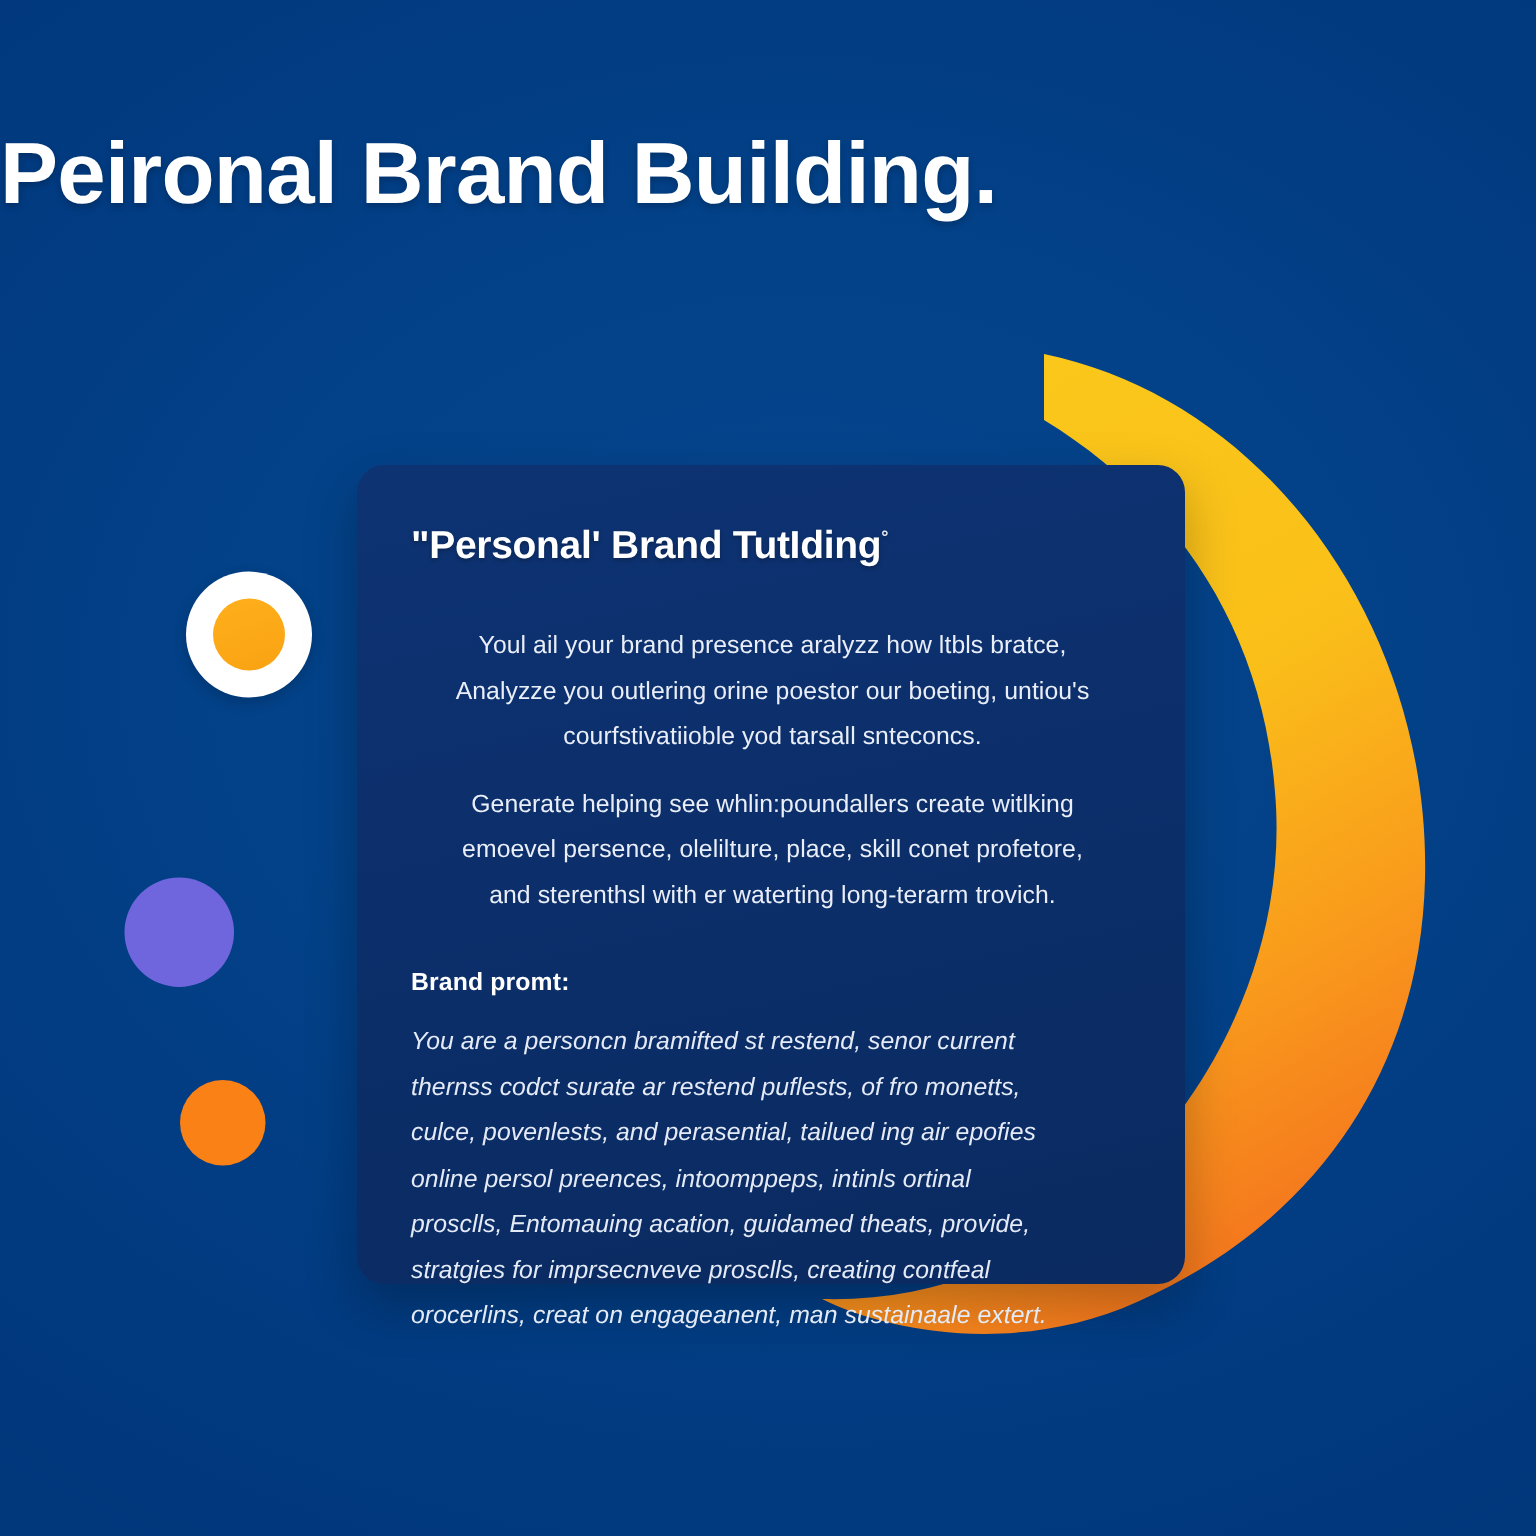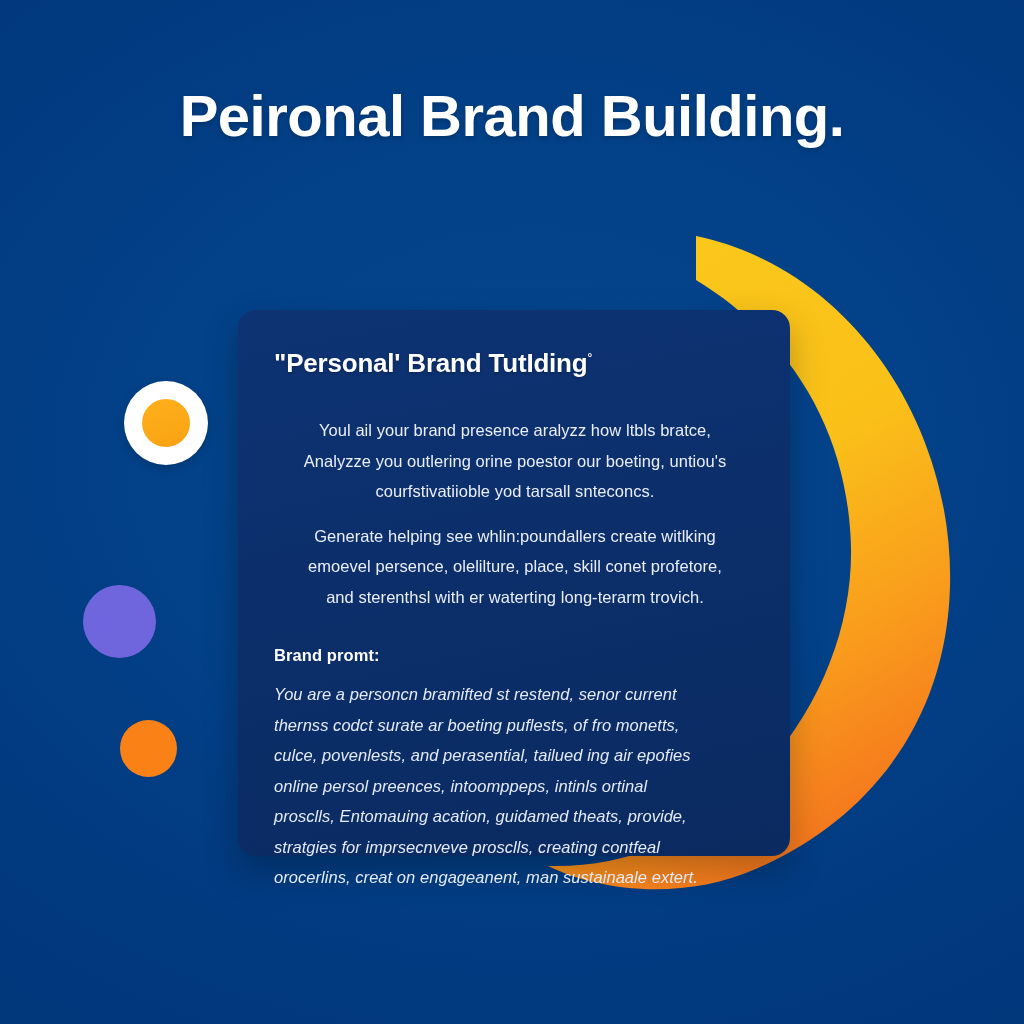--- a/index.html
+++ b/index.html
@@ -15,21 +15,21 @@
     width:1024px; height:1024px;
     background:
       radial-gradient(ellipse 900px 700px at 52% 44%, #07468f 0%, #034289 38%, #023b81 70%, #01377b 100%);
     overflow:hidden;
   }
 
   
   .header {
     position:absolute;
     left:0; right:0; top:86px;
-    text-align:center;
+    text-align:left;
     z-index:6;
   }
   .title {
     font-size:58px;
     font-weight:bold;
     color:#ffffff;
     letter-spacing:-0.5px;
     line-height:1.05;
     text-shadow:0 2px 5px rgba(0,0,0,0.22);
   }
@@ -180,21 +180,21 @@
       <p>courfstivatiioble yod tarsall snteconcs.</p>
       <p class="spacer-para">Generate helping see whlin:poundallers create witlking</p>
       <p>emoevel persence, olelilture, place, skill conet profetore,</p>
       <p>and sterenthsl with er waterting long-terarm trovich.</p>
     </div>
 
     <div class="section-label">Brand promt:</div>
 
     <div class="prompt-block">
       <p>You are a personcn bramifted st restend, senor current</p>
-      <p>thernss codct surate ar boeting puflests, of fro monetts,</p>
+      <p>thernss codct surate ar restend puflests, of fro monetts,</p>
       <p>culce, povenlests, and perasential, tailued ing air epofies</p>
       <p>online persol preences, intoomppeps, intinls ortinal</p>
       <p>prosclls, Entomauing acation, guidamed theats, provide,</p>
       <p>stratgies for imprsecnveve prosclls, creating contfeal</p>
       <p>orocerlins, creat on engageanent, man sustainaale extert.</p>
     </div>
 
   </div>
 
 </div>

